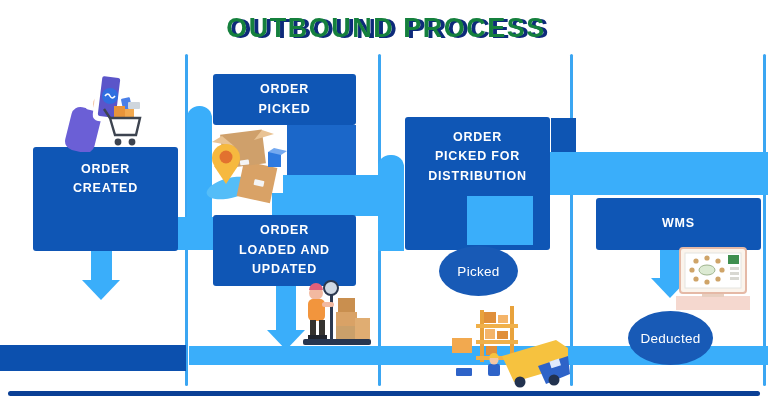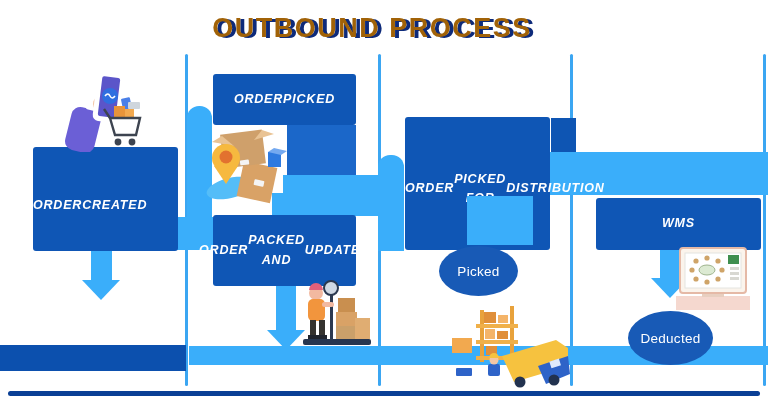--- a/index.html
+++ b/index.html
@@ -3,35 +3,35 @@
 <meta charset="utf-8">
 <style>
   html,body{margin:0;padding:0;background:#fff;}
   #canvas{
     position:relative;width:768px;height:410px;background:#ffffff;
     font-family:"Liberation Sans",sans-serif;overflow:hidden;
   }
   .abs{position:absolute;}
   
   #title{
-    position:absolute;left:0;top:13px;width:744px;text-align:center;
-    font-size:27px;font-weight:800;letter-spacing:1.5px;color:#a16207;
+    position:absolute;left:14px;top:13px;width:744px;text-align:center;
+    font-size:27px;font-weight:800;letter-spacing:1.5px;color:#15803d;
     text-shadow:4px 1px 0 #0d2a7a;
   }
   
   .divider{position:absolute;top:54px;width:3px;height:332px;background:#3ba6f2;border-radius:2px;}
   
   .lb{position:absolute;background:#3aaefa;}
   .pipe{border-top-left-radius:12px;border-top-right-radius:12px;}
   .ah-down{position:absolute;width:0;height:0;border-left:19px solid transparent;border-right:19px solid transparent;border-top:20px solid #3aaefa;}
   
   .box{
     position:absolute;background:#0f56b5;color:#fff;border-radius:3px;
-    display:flex;flex-direction:row;align-items:center;justify-content:center;
-    text-align:center;font-size:12.5px;font-weight:600;letter-spacing:0.8px;line-height:1.55;font-style:italic;
+    display:flex;flex-direction:column;align-items:center;justify-content:center;
+    text-align:center;font-size:12.5px;font-weight:600;letter-spacing:0.8px;line-height:1.55;
   }
   .box.top-align{justify-content:flex-start;}
   .box span{display:block;}
   
   .status{
     position:absolute;background:#185ab6;border-radius:50%;
     display:flex;align-items:center;justify-content:center;
     color:#fff;font-size:13.5px;letter-spacing:0.3px;
   }
   
@@ -80,21 +80,21 @@
   <div class="box top-align" style="left:33px;top:147px;width:145px;height:104px;padding-top:13px;box-sizing:border-box">
     <span>ORDER</span>
     <span>CREATED</span>
   </div>
   <div class="box" style="left:213px;top:74px;width:143px;height:51px">
     <span>ORDER</span>
     <span>PICKED</span>
   </div>
   <div class="box" style="left:213px;top:215px;width:143px;height:71px">
     <span>ORDER</span>
-    <span>PACKED AND</span>
+    <span>LOADED AND</span>
     <span>UPDATED</span>
   </div>
   <div class="box top-align" style="left:405px;top:117px;width:145px;height:133px;padding-top:11px;box-sizing:border-box">
     <span>ORDER</span>
     <span>PICKED FOR</span>
     <span>DISTRIBUTION</span>
   </div>
   <div class="box" style="left:596px;top:198px;width:165px;height:52px">
     <span>WMS</span>
   </div>

